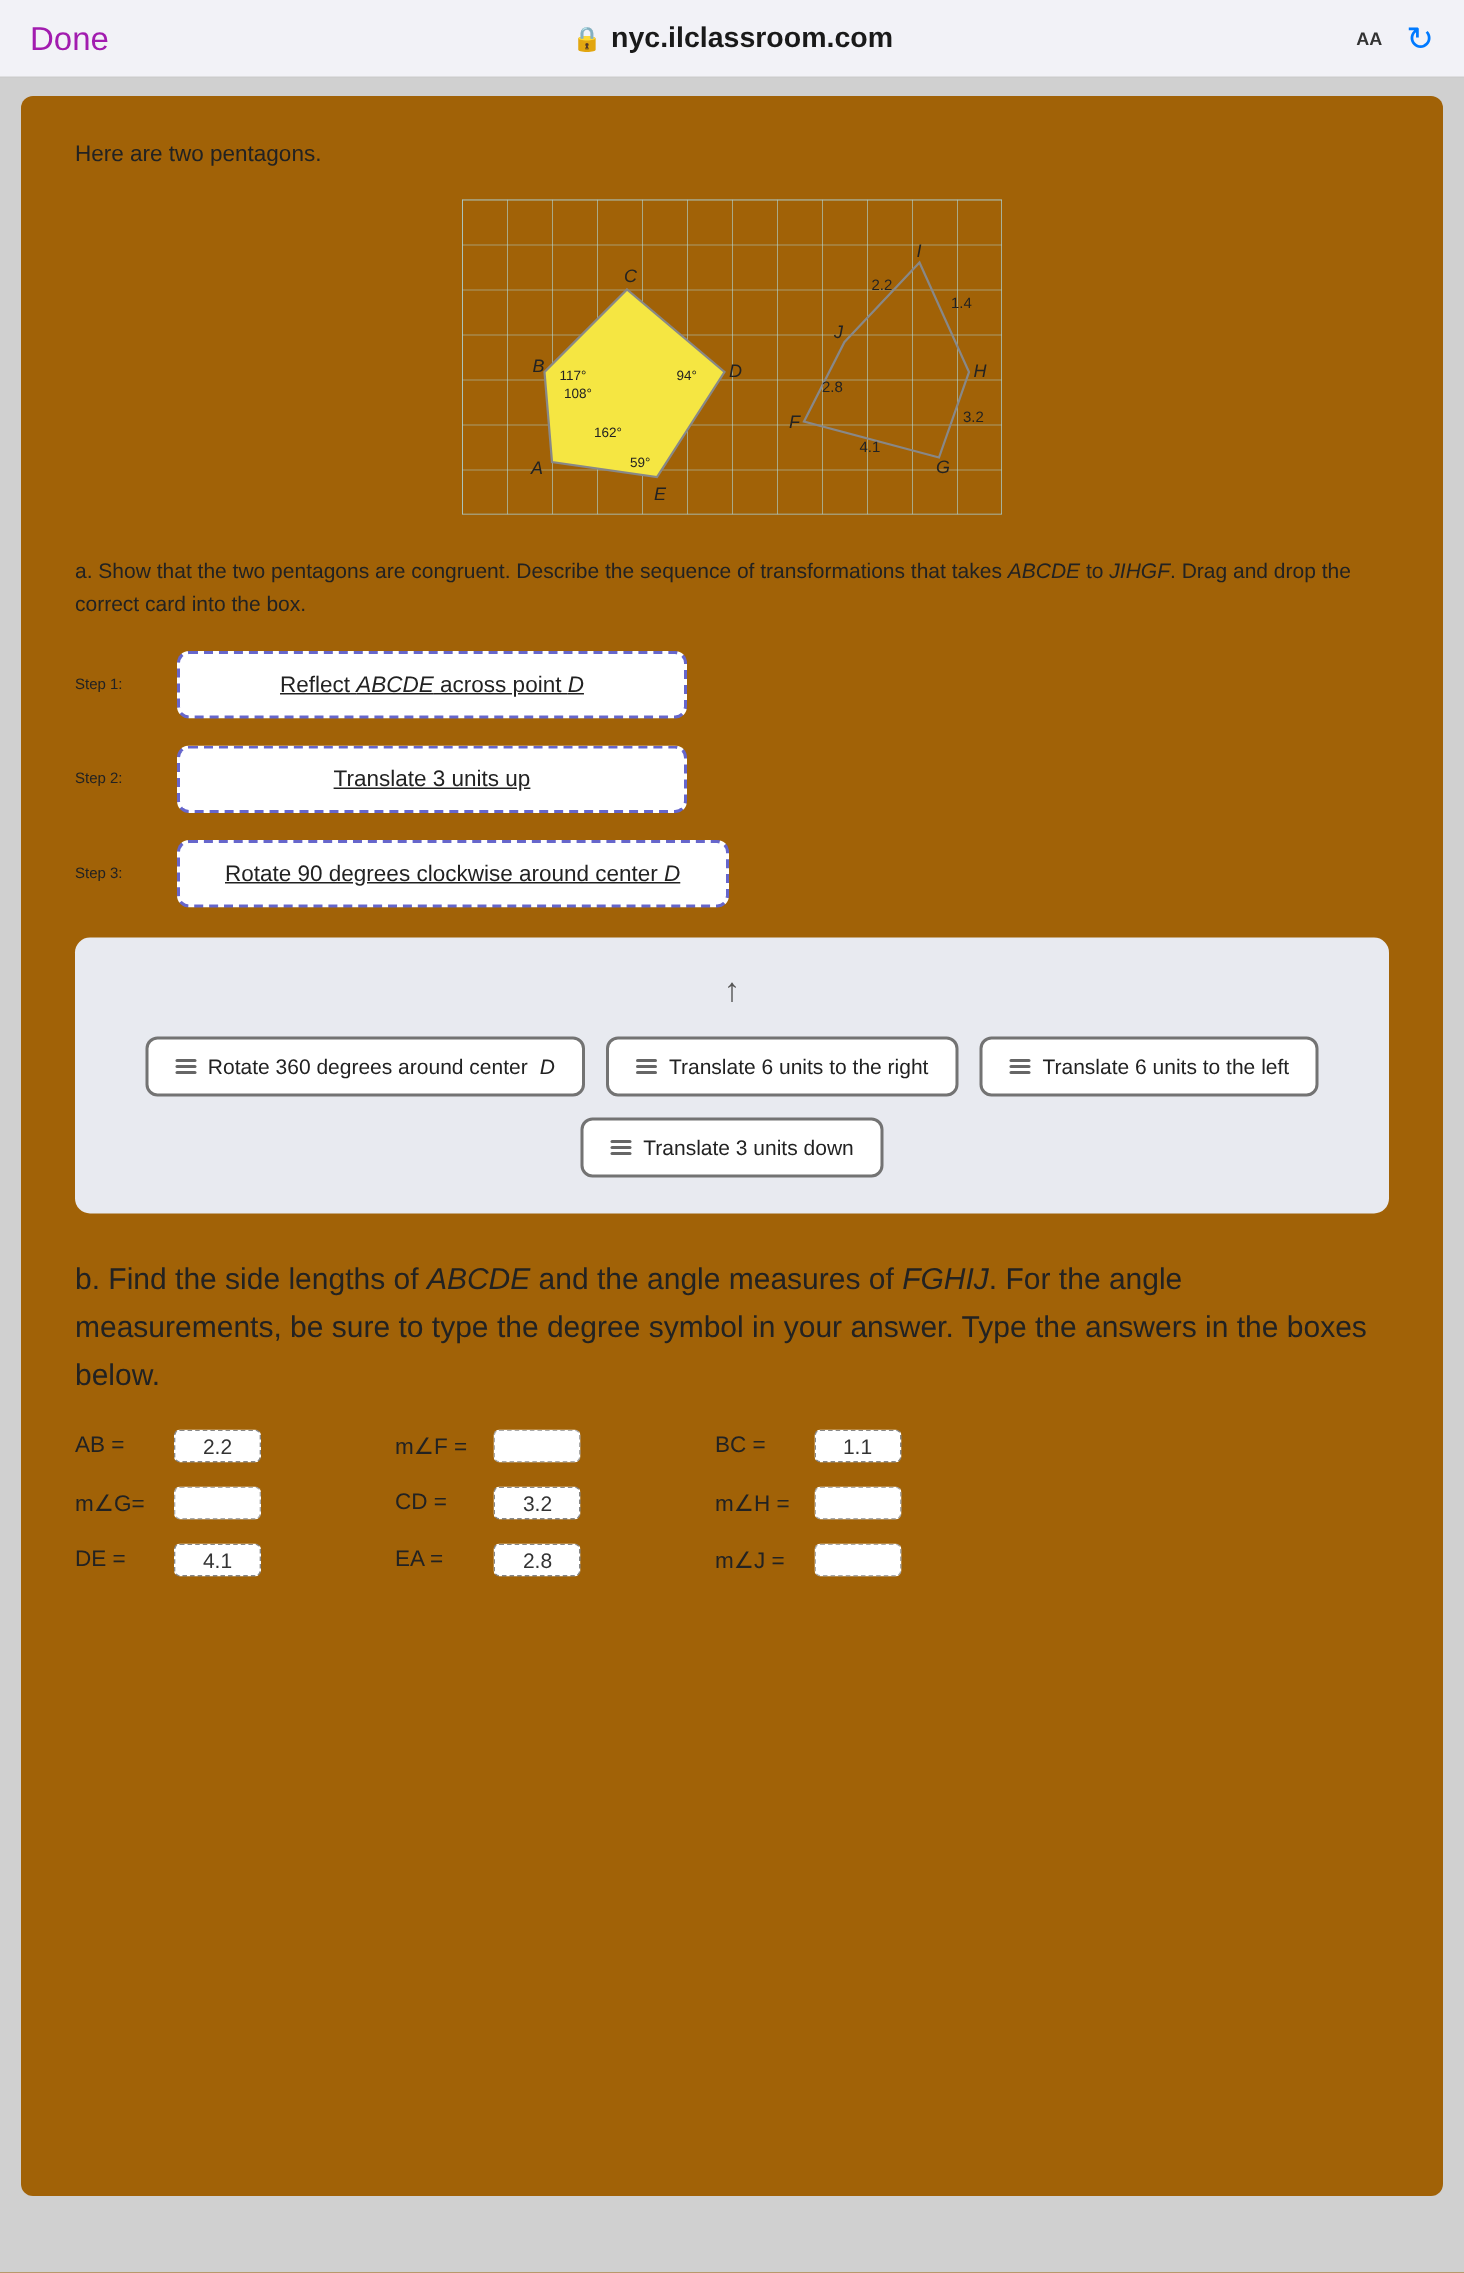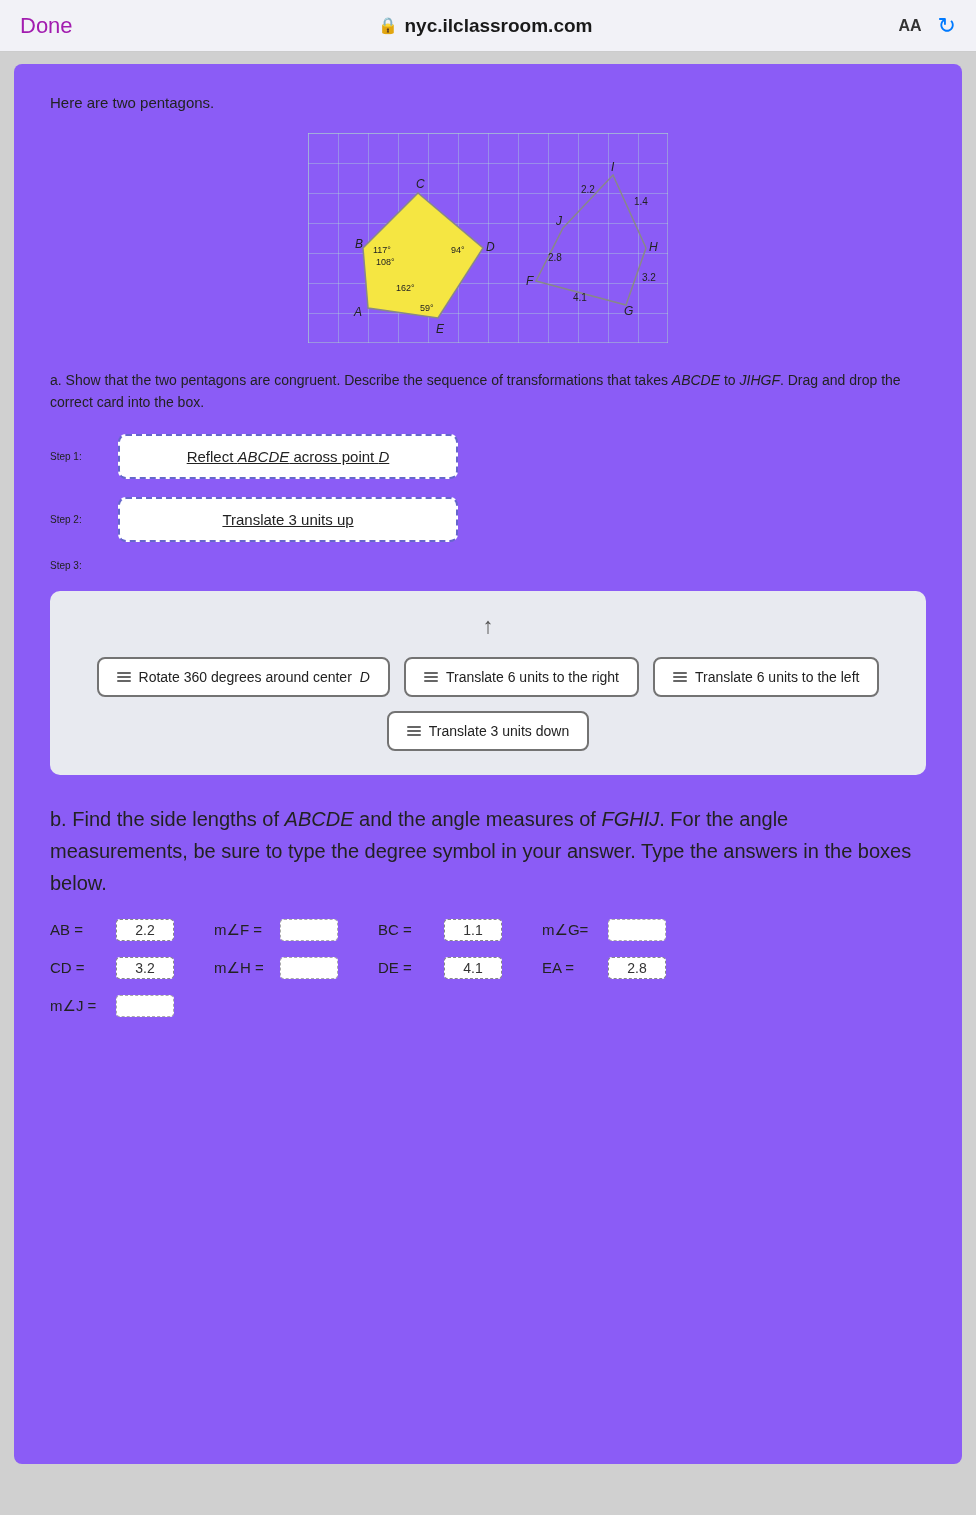--- a/index.html
+++ b/index.html
@@ -40,32 +40,32 @@
       font-size: 19px;
       font-weight: 700;
       color: #1a1a1a;
     }
     .browser-bar .right-controls {
       display: flex;
       align-items: center;
       gap: 16px;
     }
     .browser-bar .aa-btn {
-      font-size: 16px;
+      font-size: 12px;
       font-weight: 600;
       color: #333;
     }
     .browser-bar .refresh-btn {
       font-size: 22px;
       color: #007aff;
     }
 
     
     .content-wrapper {
-      background: #8b5cf6;
+      background: #a16207;
       margin: 12px 14px;
       border-radius: 8px;
       padding: 30px 36px 40px 36px;
       min-height: 1400px;
     }
 
     .intro-text {
       font-size: 15px;
       color: #222;
       margin-bottom: 22px;
@@ -165,21 +165,21 @@
     
     .part-b-text {
       font-size: 20px;
       color: #222;
       line-height: 1.6;
       margin-bottom: 20px;
     }
 
     .measurements-grid {
       display: grid;
-      grid-template-columns: 1fr 1fr 1fr 1fr;
+      grid-template-columns: 1fr 1fr 1fr;
       gap: 16px 40px;
       max-width: 600px;
     }
     .measurement-row {
       display: flex;
       align-items: center;
       gap: 6px;
       font-size: 15px;
       color: #222;
     }
@@ -280,20 +280,23 @@
       </div>
     </div>
 
     <div class="step-row">
       <span class="step-label">Step 2:</span>
       <div class="step-card">Translate 3 units up</div>
     </div>
 
     <div class="step-row">
       <span class="step-label">Step 3:</span>
+      <div class="step-card">
+        Rotate 90 degrees clockwise around center <em>D</em>
+      </div>
     </div>
 
   </div>
 
   <div class="card-pool">
     <div class="card-pool-arrow">↑</div>
     <div class="card-pool-row">
       <div class="draggable-card">
         <span class="drag-handle">
             <span></span>

